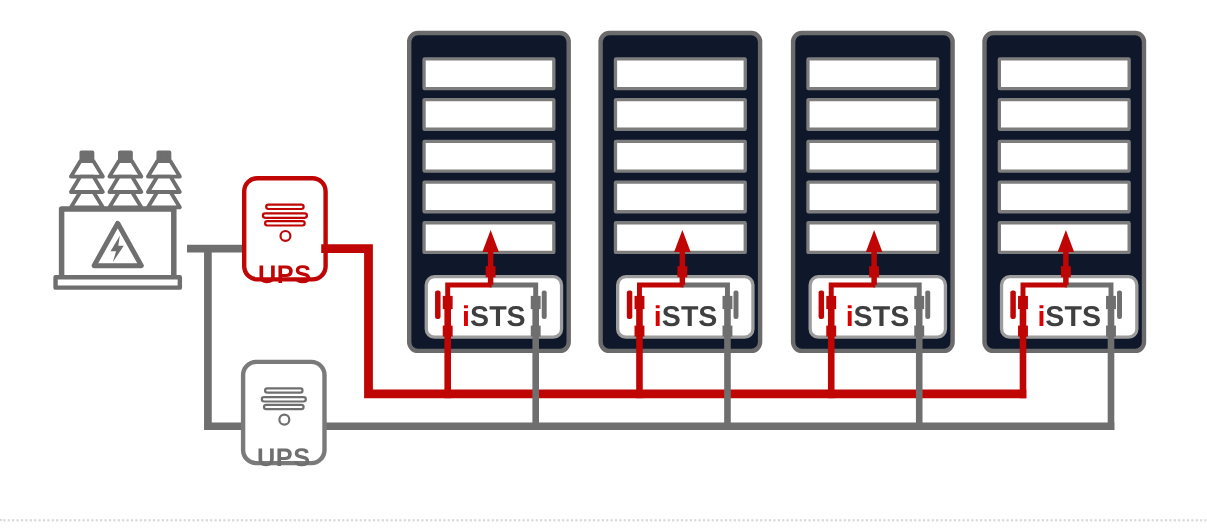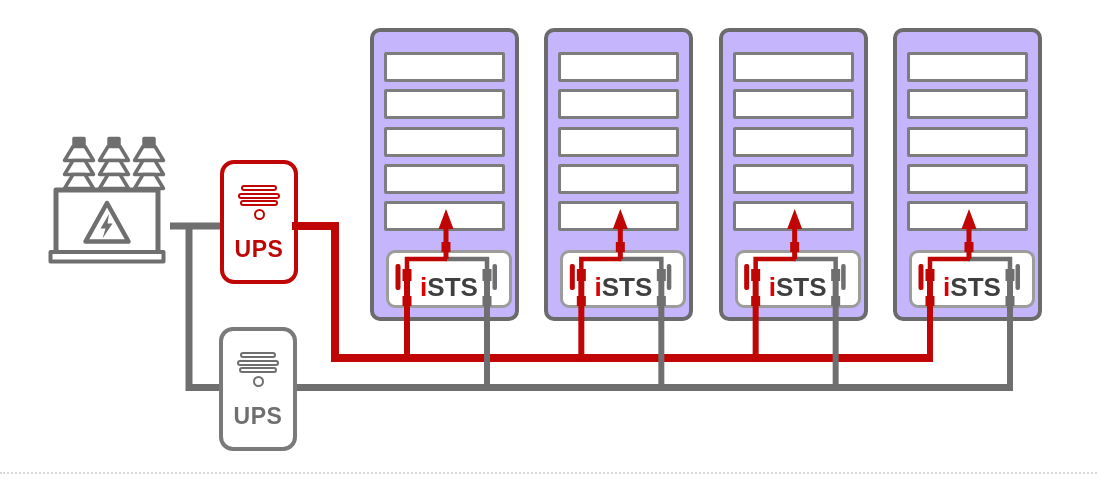--- a/index.html
+++ b/index.html
@@ -17,33 +17,33 @@
   #canvas{
     position:relative;width:1097px;height:480px;background:#fff;overflow:hidden;
     font-family:"Liberation Sans", sans-serif;
   }
   svg.layer{position:absolute;left:0;top:0;pointer-events:none}
   .under{z-index:1}
   .over{z-index:4}
   .box{position:absolute;z-index:2;background:#fff}
 
   
-  .ups{width:78px;height:124px;border:4px solid var(--gray);border-radius:14px}
+  .ups{width:78px;height:96px;border:4px solid var(--gray);border-radius:14px}
   .ups.red{border-color:var(--red);color:var(--red)}
   .ups.gray{border-color:#7a7a7a;color:var(--gray)}
   .vents{margin-top:21px}
   .vent{height:6px;border:2px solid currentColor;border-radius:4px;margin:0 auto 1.5px}
   .vent.v1{width:36px}
   .vent.v2{width:42px}
   .vent.v3{width:38px}
   .led{width:11px;height:11px;border:2.5px solid currentColor;border-radius:50%;margin:3px auto 0}
   .ups-label{text-align:center;font-weight:bold;font-size:23px;letter-spacing:.5px;margin-top:16px}
 
   
-  .rack{position:absolute;z-index:2;top:28px;width:149px;height:293px;background:#c4b5fd;
+  .rack{position:absolute;z-index:2;top:28px;width:149px;height:293px;background:#0f172a;
         border:4px solid var(--rack-gray);border-radius:10px}
   .shelf{position:absolute;left:10px;right:10px;height:30px;background:#fff;
          border:3px solid var(--shelf-gray);border-radius:2px}
   .enclosure{position:absolute;left:12px;top:218px;width:126px;height:58px;background:#fff;
              border:3px solid var(--enc-gray);border-radius:9px}
   .sts-label{position:absolute;left:0;right:0;top:19px;text-align:center;
              font-size:26px;font-weight:bold;color:var(--sts-text);letter-spacing:0}
   .sts-label .pre{color:var(--accent-red)}
 
   .separator{position:absolute;left:0;right:0;top:472px;border-top:2px dotted var(--sep);z-index:0}

